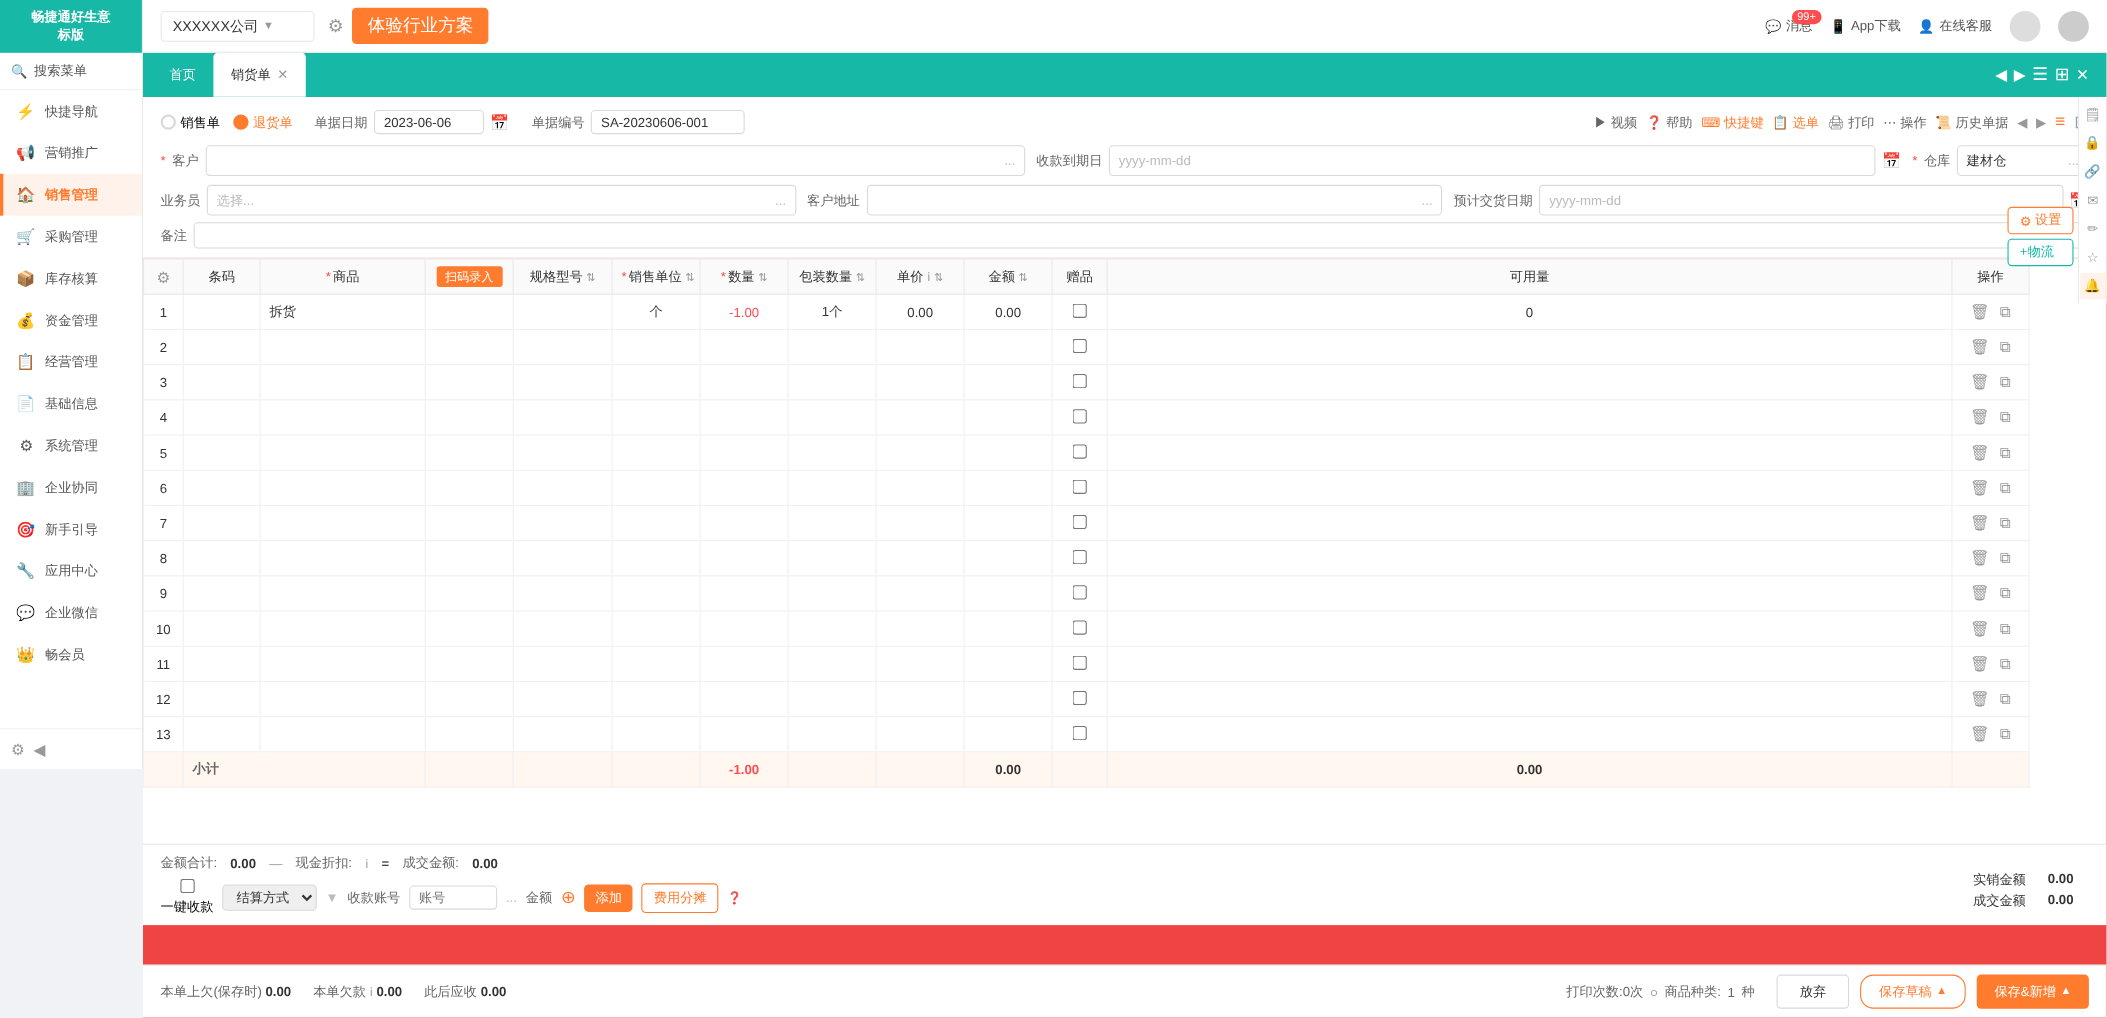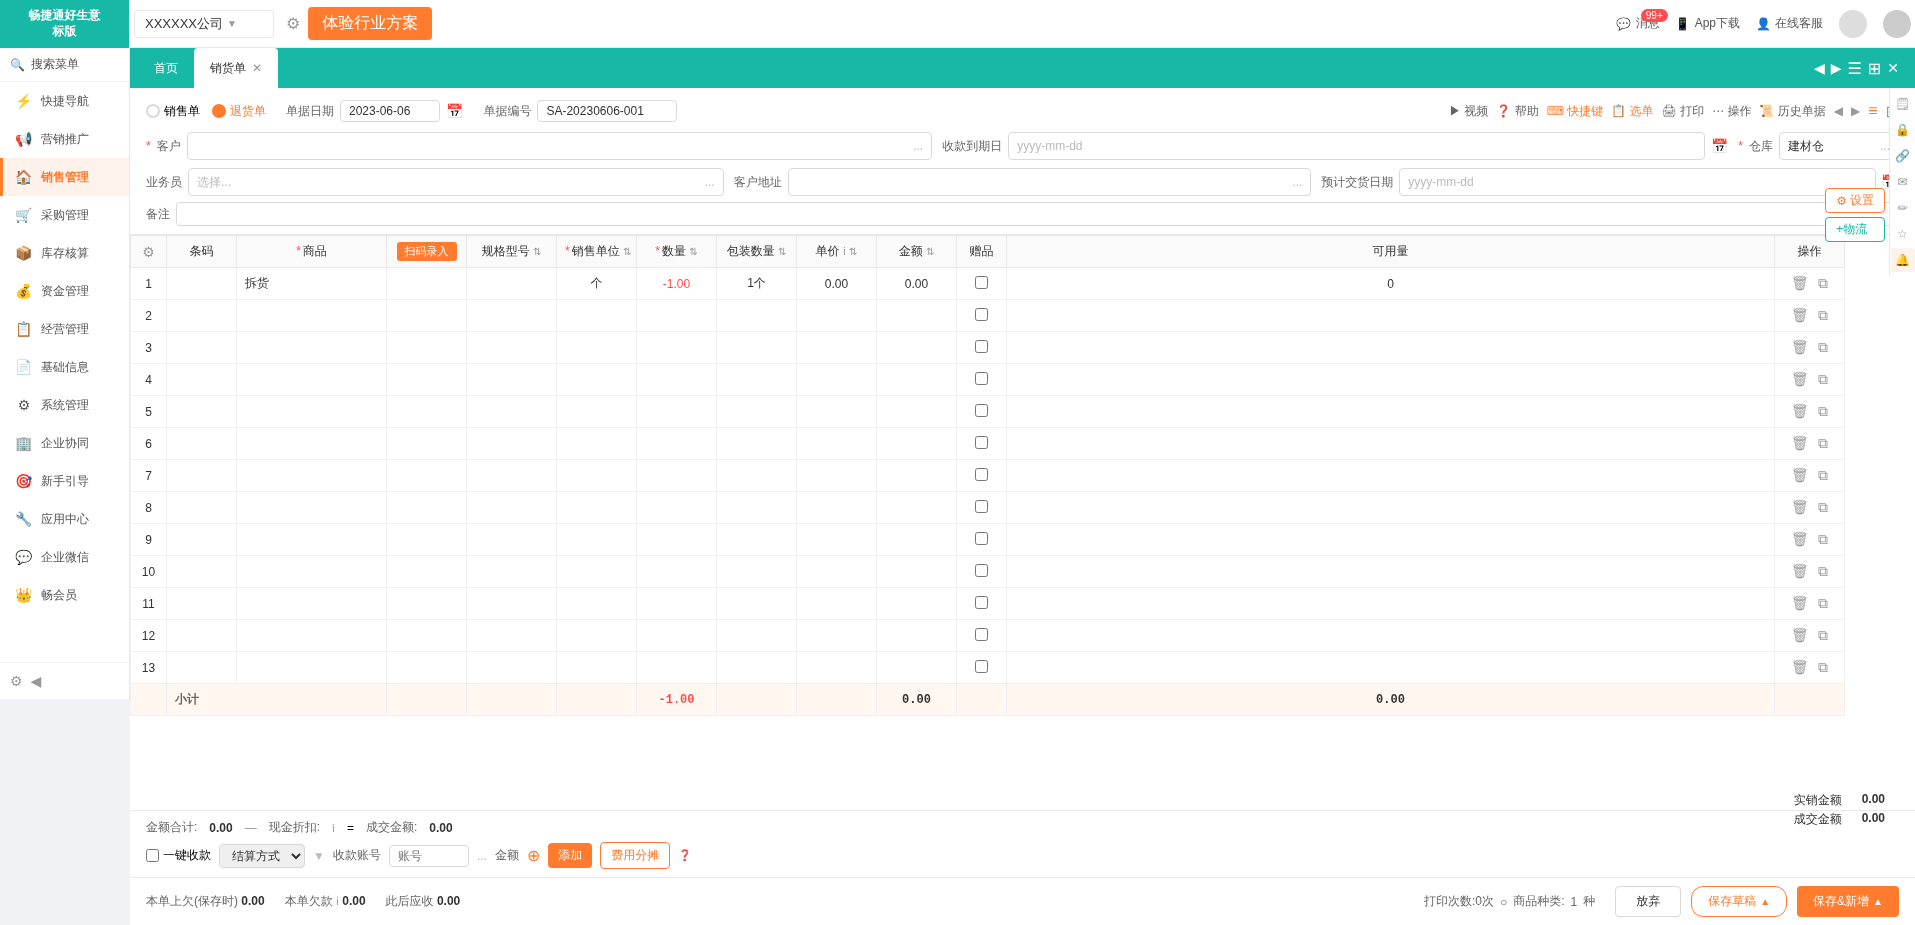--- a/index.html
+++ b/index.html
@@ -25,21 +25,21 @@
     .sidebar-item.active { background: #fff2eb; color: #ff7b2e; border-left: 3px solid #ff7b2e; font-weight: bold; }
     .sidebar-icon { width: 18px; height: 18px; display: flex; align-items: center; justify-content: center; font-size: 14px; }
     .sidebar-bottom {
       margin-top: auto; padding: 10px; display: flex; align-items: center; gap: 8px; border-top: 1px solid #f0f0f0;
     }
     .sidebar-bottom-icon { color: #999; cursor: pointer; font-size: 14px; }
 
     
     .topbar {
       position: fixed; left: 130px; top: 0; right: 0; height: 48px;
-      background: #fff; border-bottom: 1px solid #e8e8e8; display: flex; align-items: center; padding: 0 4px; z-index: 99; gap: 8px;
+      background: #fff; border-bottom: 1px solid #e8e8e8; display: flex; align-items: center; padding: 0 16px; z-index: 99; gap: 8px;
     }
     .company-selector {
       display: flex; align-items: center; gap: 4px; padding: 4px 10px; border: 1px solid #e8e8e8;
       border-radius: 4px; cursor: pointer; min-width: 140px;
     }
     .company-name { color: #333; font-size: 13px; }
     .gear-btn { color: #999; cursor: pointer; font-size: 16px; margin-left: 4px; }
     .trial-btn {
       background: #ff7b2e; color: #fff; border: none; border-radius: 4px;
       padding: 6px 14px; cursor: pointer; font-size: 16px;
@@ -116,45 +116,45 @@
       border: 1px solid #f0f0f0; padding: 5px 8px; text-align: center;
       color: #333; background: #fff; height: 32px;
     }
     .red-text { color: #ff4d4f; }
     .scan-btn {
       background: #ff7b2e; color: #fff; border: none; border-radius: 3px;
       padding: 2px 8px; cursor: pointer; font-size: 11px;
     }
     .sort-icon { color: #999; font-size: 10px; }
     .table-scroll { flex: 1; overflow-y: auto; overflow-x: auto; }
-    .subtotal-row td { background: #fff7f0; font-weight: bold; color: #333; font-family: Liberation Mono, monospace; }
+    .subtotal-row td { background: #fff7f0; font-weight: bold; color: #333; }
     .subtotal-row td.red-text { color: #ff4d4f; }
 
     
     .bottom-summary {
       background: #fff; border-top: 1px solid #e8e8e8; padding: 8px 16px;
     }
     .summary-row1 { display: flex; align-items: center; gap: 12px; margin-bottom: 6px; }
     .sum-label { color: #666; }
     .sum-value { color: #333; font-weight: bold; }
     .sum-dash { color: #999; }
     .payment-row { display: flex; align-items: center; gap: 8px; }
-    .checkbox-item { display: flex; align-items: center; gap: 4px; }
+    .checkbox-item { display: flex; align-items: center; gap: 4px; flex-direction: column; }
     .select-input {
       border: 1px solid #d9d9d9; border-radius: 4px; padding: 3px 8px; color: #333; min-width: 80px;
     }
     .amount-input { border: 1px solid #d9d9d9; border-radius: 4px; padding: 3px 8px; color: #333; width: 80px; }
     .add-btn { background: #ff7b2e; color: #fff; border: none; border-radius: 4px; padding: 4px 10px; cursor: pointer; }
     .expense-btn { background: #fff; border: 1px solid #ff7b2e; color: #ff7b2e; border-radius: 4px; padding: 4px 10px; cursor: pointer; }
     .right-sum-row { display: flex; justify-content: space-between; gap: 20px; color: #333; margin-bottom: 2px; }
 
     
     .footer-bar {
       background: #fff; border-top: 1px solid #e8e8e8; padding: 8px 16px;
-      display: flex; align-items: center; gap: 20px; position: relative;
+      display: flex; align-items: center; gap: 20px; position: relative; margin-top: 36px;
     }
     .footer-info { display: flex; align-items: center; gap: 20px; color: #666; flex: 1; }
     .footer-num { color: #333; font-weight: bold; }
     .print-info { display: flex; align-items: center; gap: 6px; color: #666; margin-left: auto; }
     .footer-actions { display: flex; gap: 10px; }
     .btn-discard {
       border: 1px solid #d9d9d9; background: #fff; color: #333;
       border-radius: 4px; padding: 6px 20px; cursor: pointer;
     }
     .btn-save-draft {

